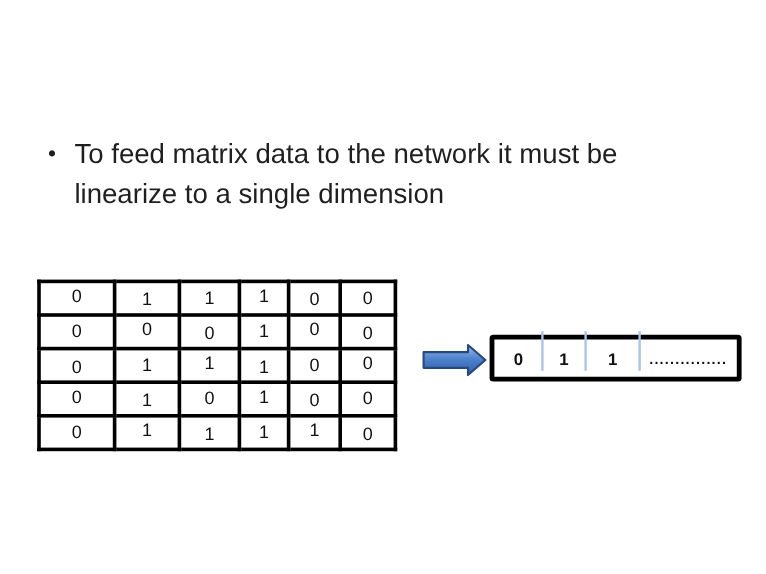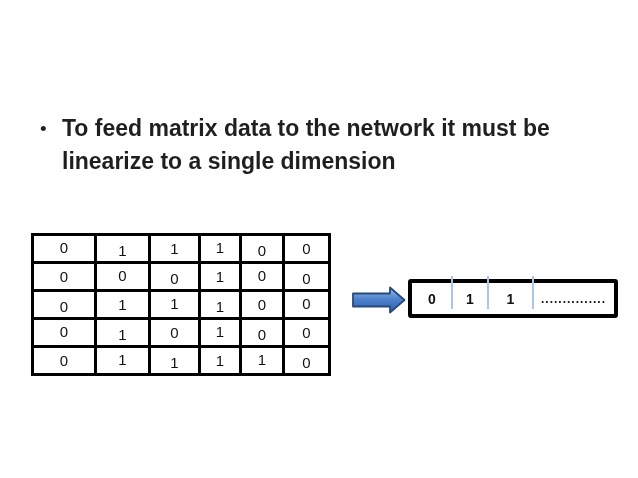--- a/index.html
+++ b/index.html
@@ -27,21 +27,21 @@
     font-size: 23px;
     line-height: 33px;
     color: #1f1f1f;
   }
   .bullet-marker {
     width: 22px;
     flex: 0 0 22px;
     font-size: 19px;
     line-height: 33px;
   }
-  .bullet-text { flex: 1; font-weight: bold; }
+  .bullet-text { flex: 1; }
 
   
   .matrix-table {
     position: absolute;
     left: 31px;
     top: 233px;
     border-collapse: collapse;
   }
   .matrix-table td {
     border: 3px solid #000000;

